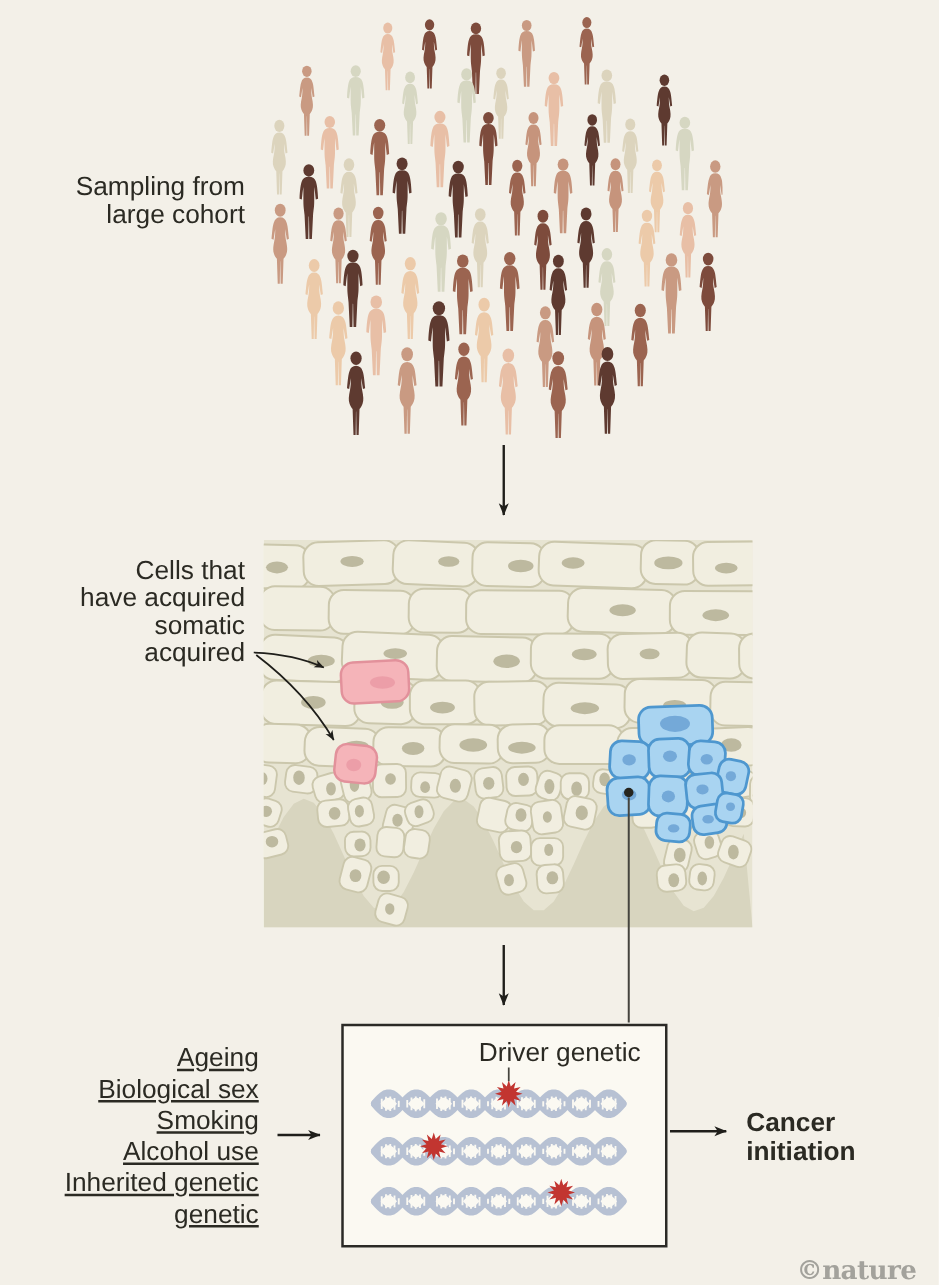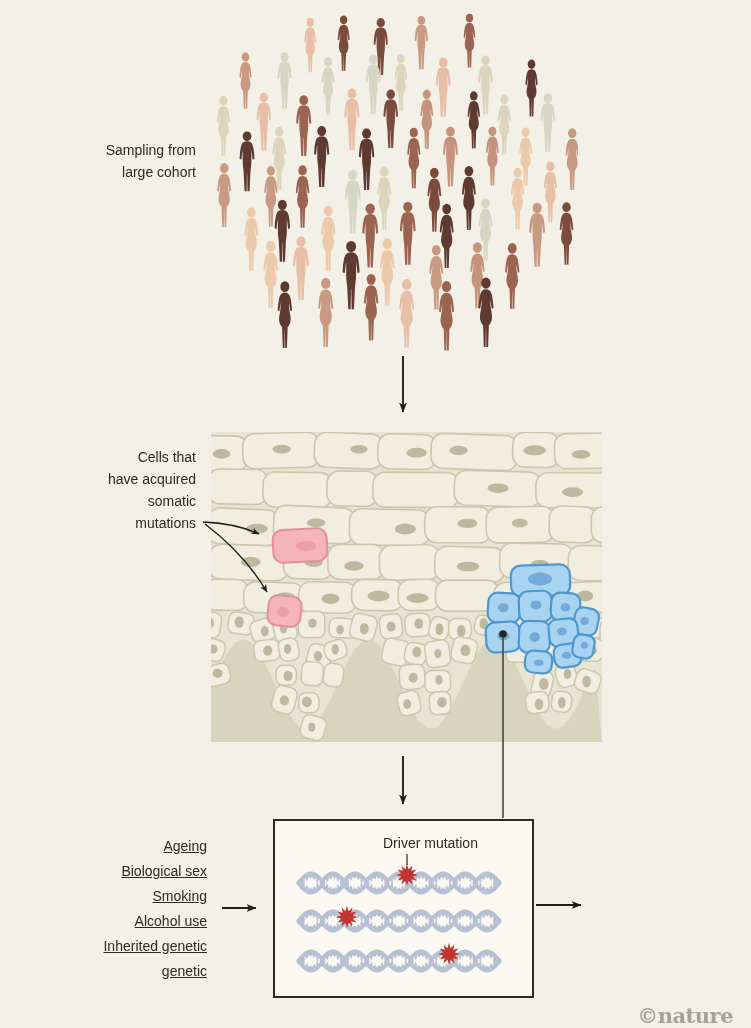--- a/index.html
+++ b/index.html
@@ -2,21 +2,21 @@
 <html><head>
 <meta charset="utf-8">
 <style>
   html,body{margin:0;padding:0;}
   .page{
     position:relative; width:751px; height:1028px;
     background:#f3f0e8; overflow:hidden;
     font-family:"Liberation Sans", sans-serif;
     color:#2b2a23;
   }
-  .lbl{position:absolute; font-size:14px; line-height:22px; white-space:nowrap;}
+  .lbl{position:absolute; font-size:21px; line-height:22px; white-space:nowrap;}
   .lbl.r{text-align:right;}
   .risk{line-height:25px;text-decoration:underline;}
   .bold{font-weight:bold;}
   svg{position:absolute; display:block;}
   #driver-box{
     position:absolute; left:273px; top:819px; width:261px; height:179px;
     box-sizing:border-box; border:2px solid #2b2a26; background:#fbf9f2;
   }
   #driver-box svg{position:absolute; left:0; top:0;}
   #overlay{left:0; top:0; z-index:6; pointer-events:none;}
@@ -299,21 +299,21 @@
       <rect x="343.0" y="212.0" width="27.0" height="23.0" rx="8" ry="8" fill="#a9d4f1" stroke="#4e97cf" stroke-width="2.2" transform="rotate(-8.0 356.5 223.5)"></rect>
       <ellipse cx="355.5" cy="223.3" rx="4.6" ry="3.4" fill="#74a9d8" opacity="1"></ellipse>
       <rect x="362.0" y="203.0" width="21.0" height="23.0" rx="7" ry="7" fill="#a9d4f1" stroke="#4e97cf" stroke-width="2.2" transform="rotate(10.0 372.5 214.5)"></rect>
       <ellipse cx="373.4" cy="213.3" rx="3.6" ry="3.4" fill="#74a9d8" opacity="1"></ellipse>
     </svg>
 
   <div class="lbl r" style="right:555px; top:446px;">
     <div>Cells that</div>
     <div>have acquired</div>
     <div>somatic</div>
-    <div>mutations</div>
+    <div>acquired</div>
   </div>
 
 
 
   <div class="lbl r risk" style="right:544px; top:834px;">
     <div>Ageing</div>
     <div>Biological sex</div>
     <div>Smoking</div>
     <div>Alcohol use</div>
     <div>Inherited genetic</div>
@@ -467,22 +467,26 @@
         <line x1="203.80000000000015" y1="137.7" x2="203.80000000000015" y2="142.3" stroke="#fbf9f2" stroke-width="1.5"></line>
         <line x1="207.20000000000016" y1="135.4" x2="207.20000000000016" y2="144.6" stroke="#fbf9f2" stroke-width="1.5"></line>
         <line x1="210.60000000000016" y1="134.2" x2="210.60000000000016" y2="145.8" stroke="#fbf9f2" stroke-width="1.5"></line>
         <line x1="214.00000000000017" y1="134.3" x2="214.00000000000017" y2="145.7" stroke="#fbf9f2" stroke-width="1.5"></line>
         <line x1="217.40000000000018" y1="135.8" x2="217.40000000000018" y2="144.2" stroke="#fbf9f2" stroke-width="1.5"></line>
         <polygon points="132.0,43.0 133.6,48.2 137.5,44.5 136.2,49.8 141.5,48.5 137.8,52.4 143.0,54.0 137.8,55.6 141.5,59.5 136.2,58.2 137.5,63.5 133.6,59.8 132.0,65.0 130.4,59.8 126.5,63.5 127.8,58.2 122.5,59.5 126.2,55.6 121.0,54.0 126.2,52.4 122.5,48.5 127.8,49.8 126.5,44.5 130.4,48.2" fill="#c23530"></polygon>
         <polygon points="72.0,85.0 73.6,90.2 77.5,86.5 76.2,91.8 81.5,90.5 77.8,94.4 83.0,96.0 77.8,97.6 81.5,101.5 76.2,100.2 77.5,105.5 73.6,101.8 72.0,107.0 70.4,101.8 66.5,105.5 67.8,100.2 62.5,101.5 66.2,97.6 61.0,96.0 66.2,94.4 62.5,90.5 67.8,91.8 66.5,86.5 70.4,90.2" fill="#c23530"></polygon>
         <polygon points="174.0,122.0 175.6,127.2 179.5,123.5 178.2,128.8 183.5,127.5 179.8,131.4 185.0,133.0 179.8,134.6 183.5,138.5 178.2,137.2 179.5,142.5 175.6,138.8 174.0,144.0 172.4,138.8 168.5,142.5 169.8,137.2 164.5,138.5 168.2,134.6 163.0,133.0 168.2,131.4 164.5,127.5 169.8,128.8 168.5,123.5 172.4,127.2" fill="#c23530"></polygon>
       </svg>
   </div>
-  <div class="lbl" style="left:383px; top:832px; z-index:4;">Driver mutation</div>
-
+  <div class="lbl" style="left:383px; top:832px; z-index:4;">Driver genetic</div>
+
+  <div class="lbl bold" style="left:597px; top:887px; line-height:23px;">
+    <div>Cancer</div>
+    <div>initiation</div>
+  </div>
 
   <div id="credit">©nature</div>
 
   <svg id="overlay" width="751" height="1028" viewBox="0 0 751 1028">
       <defs>
         <marker id="ah" markerWidth="12" markerHeight="10" refX="9.5" refY="4" orient="auto" markerUnits="userSpaceOnUse">
           <path d="M0,0 L10,4 L0,8 L2.7,4 Z" fill="#1f1e1a"></path>
         </marker>
         <marker id="ah2" markerWidth="10" markerHeight="8.4" refX="7.5" refY="3.2" orient="auto" markerUnits="userSpaceOnUse">
           <path d="M0,0 L8,3.2 L0,6.4 L2.16,3.2 Z" fill="#1f1e1a"></path>

